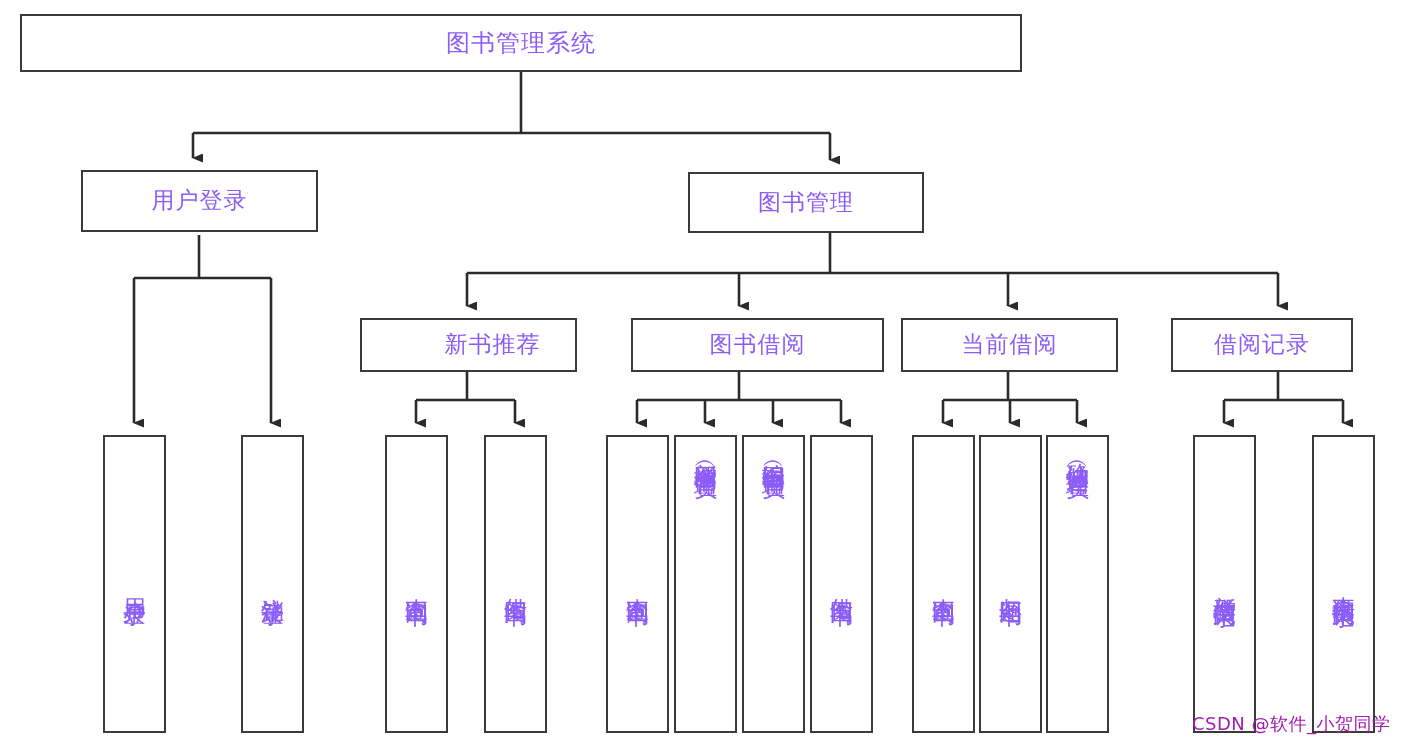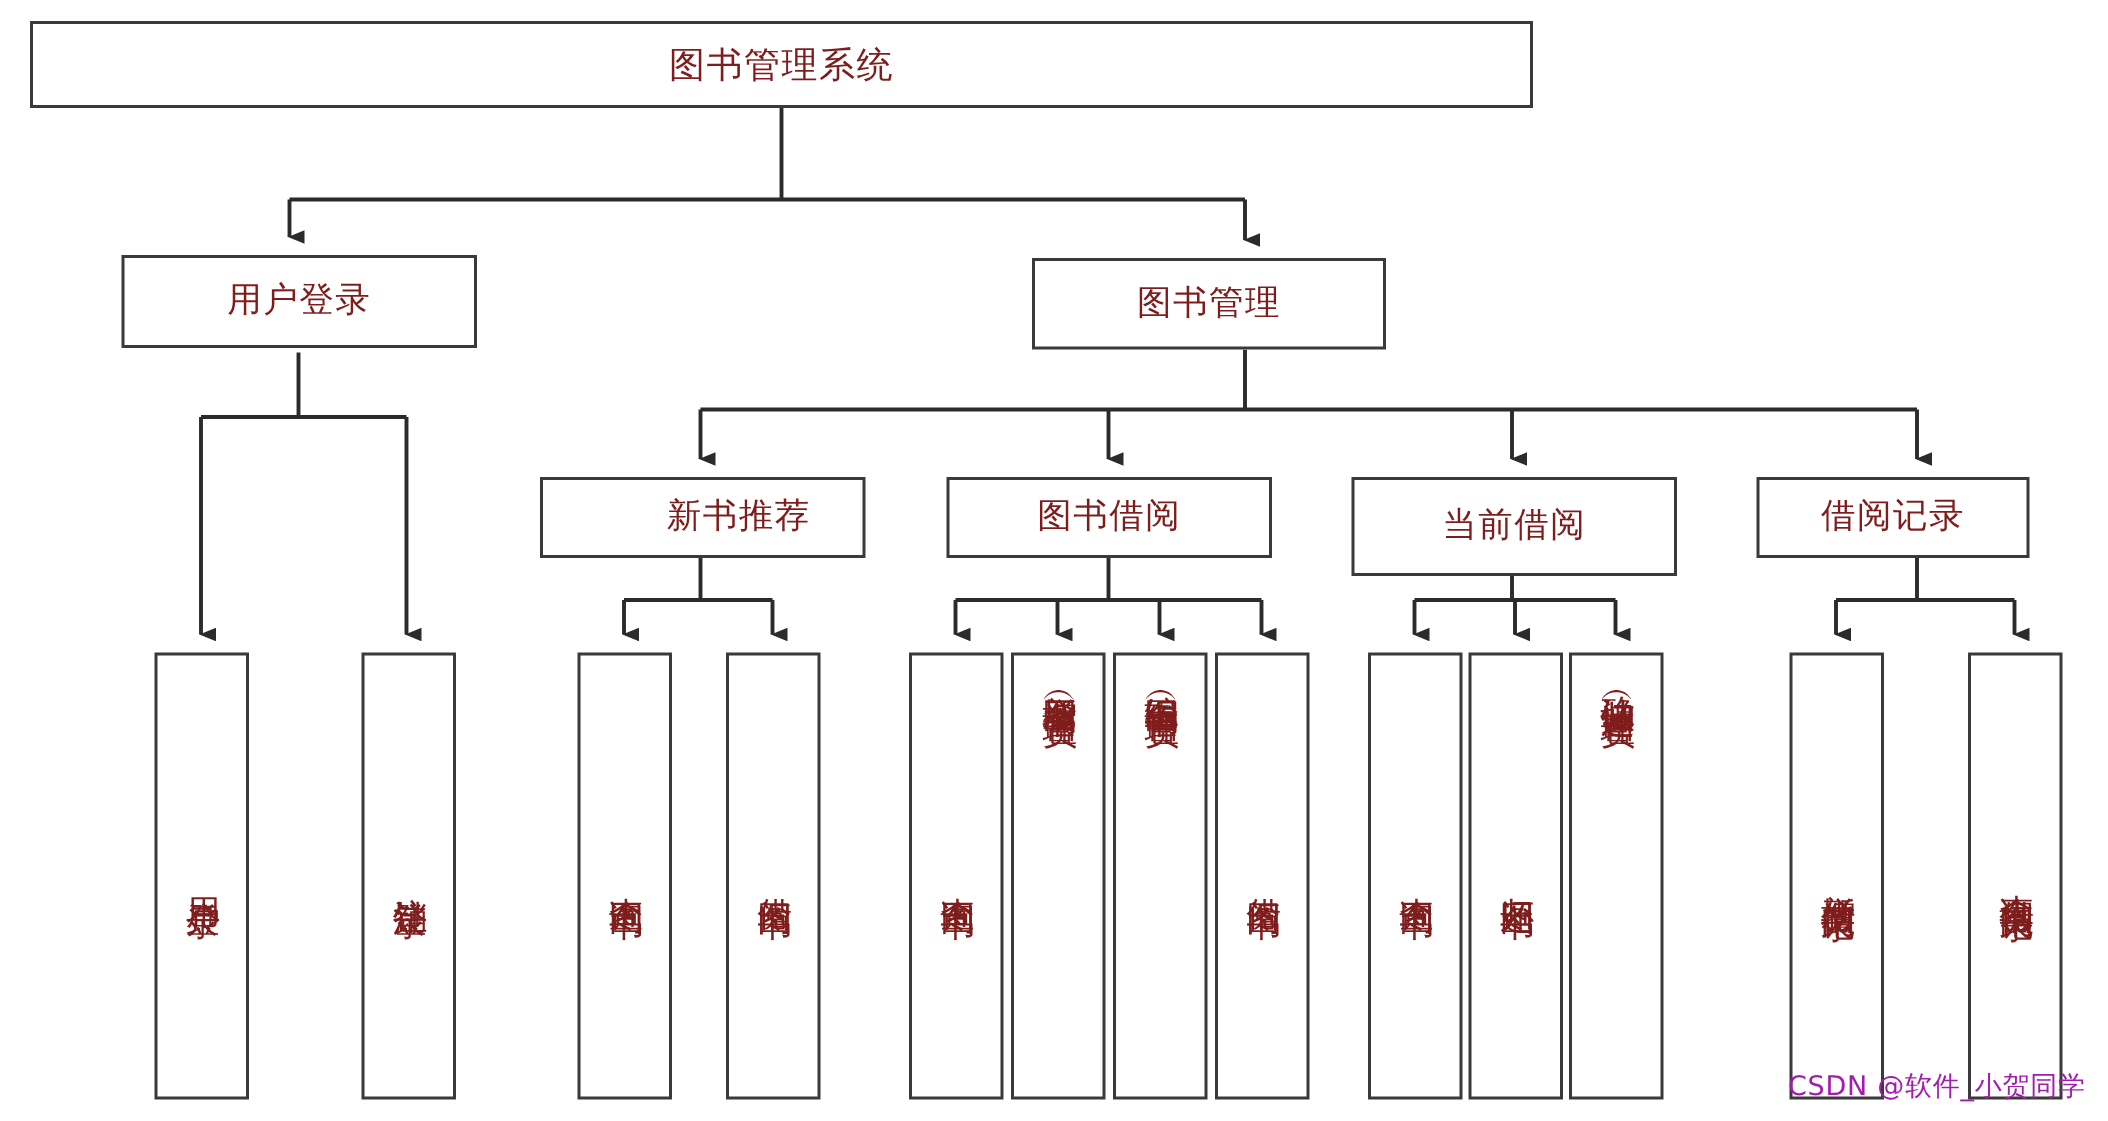--- a/index.html
+++ b/index.html
@@ -26,21 +26,21 @@
     pointer-events: none;
   }
   .node {
     position: absolute;
     box-sizing: border-box;
     border: 2.5px solid #3a3a3a;
     background: #ffffff;
     display: flex;
     align-items: center;
     justify-content: center;
-    color: #7f1d1d;
+    color: #8b5cf6;
     z-index: 2;
   }
   .node-h {
     font-size: 23px;
     line-height: 1.1;
     letter-spacing: 1px;
     white-space: nowrap;
   }
   .node-root {
     font-size: 24px;
@@ -133,24 +133,24 @@
   <div class="node node-h" style="left:81px; top:170px; width:237px; height:62px;">
     <span>用户登录</span>
   </div>
   <div class="node node-h" style="left:688px; top:172px; width:236px; height:61px;">
     <span>图书管理</span>
   </div>
 
   <div class="node node-h" style="left:360px; top:318px; width:217px; height:54px;padding-left:48px;">
     <span>新书推荐</span>
   </div>
-  <div class="node node-h" style="left:631px; top:318px; width:217px; height:54px;">
+  <div class="node node-h" style="left:631px; top:318px; width:253px; height:54px;">
     <span>图书借阅</span>
   </div>
-  <div class="node node-h" style="left:901px; top:318px; width:217px; height:66px;">
+  <div class="node node-h" style="left:901px; top:318px; width:217px; height:54px;">
     <span>当前借阅</span>
   </div>
   <div class="node node-h" style="left:1171px; top:318px; width:182px; height:54px;">
     <span>借阅记录</span>
   </div>
 
   <div class="node node-v" style="left:103px; top:435px; width:63px; height:298px;">
     <span>用户登录</span>
   </div>
   <div class="node node-v" style="left:241px; top:435px; width:63px; height:298px;">

